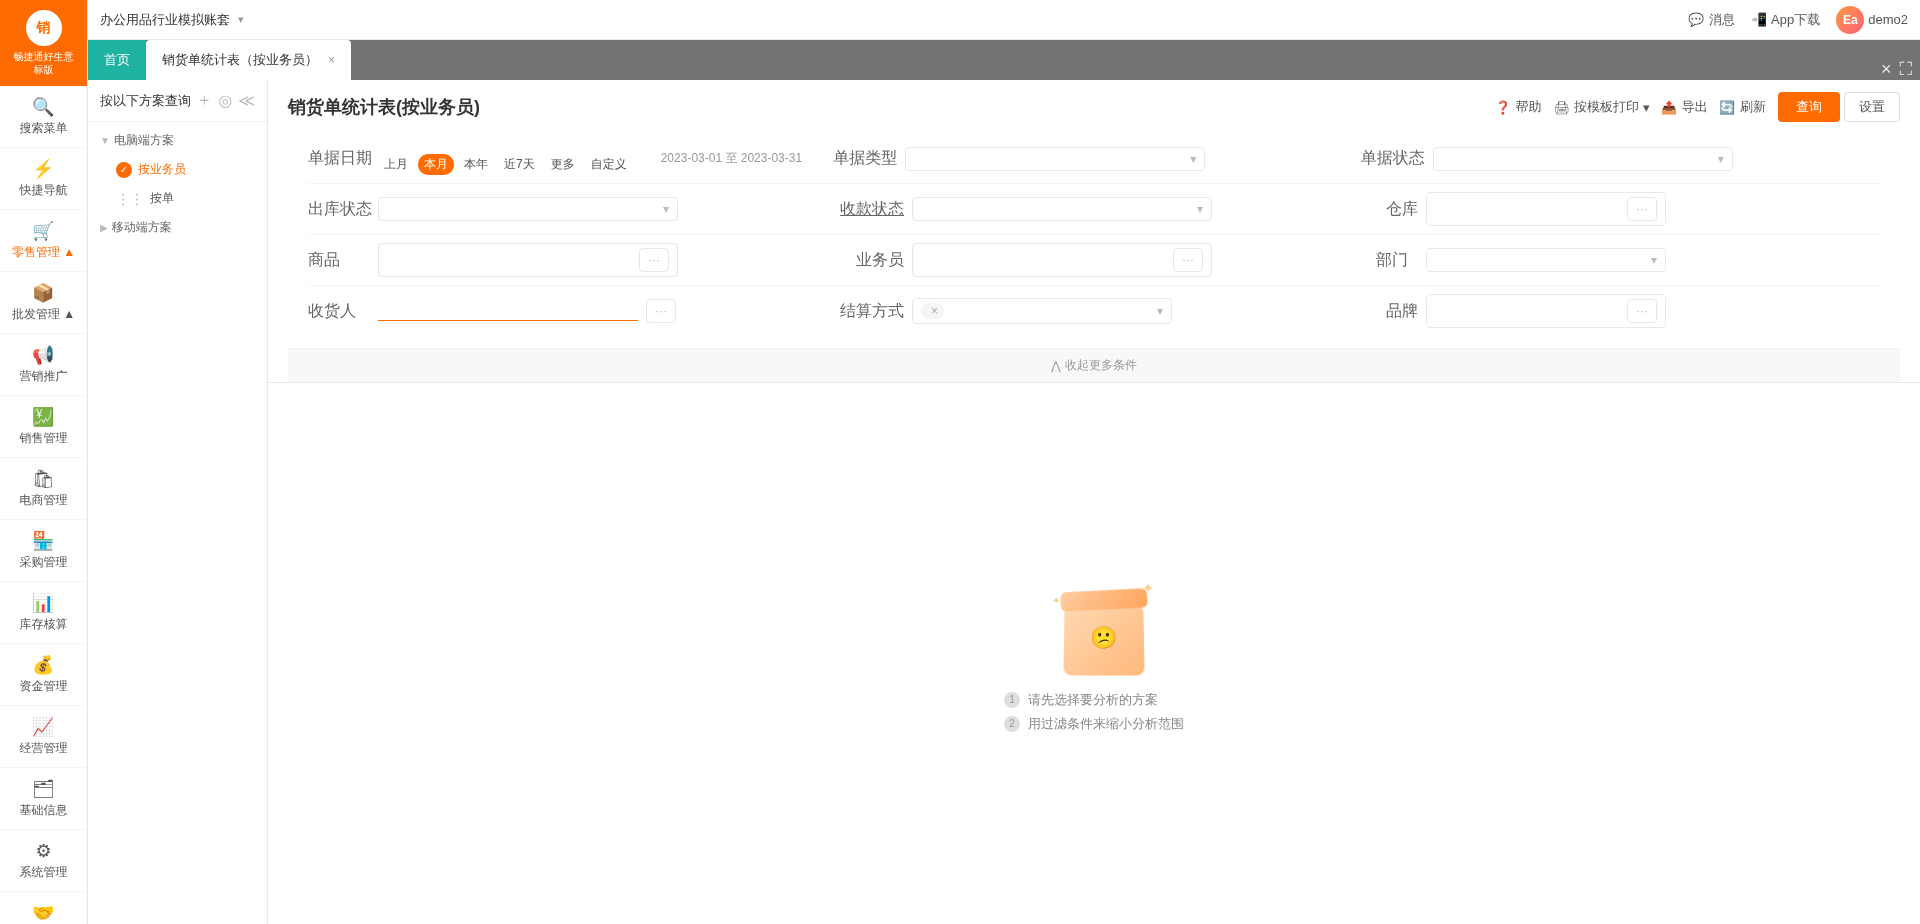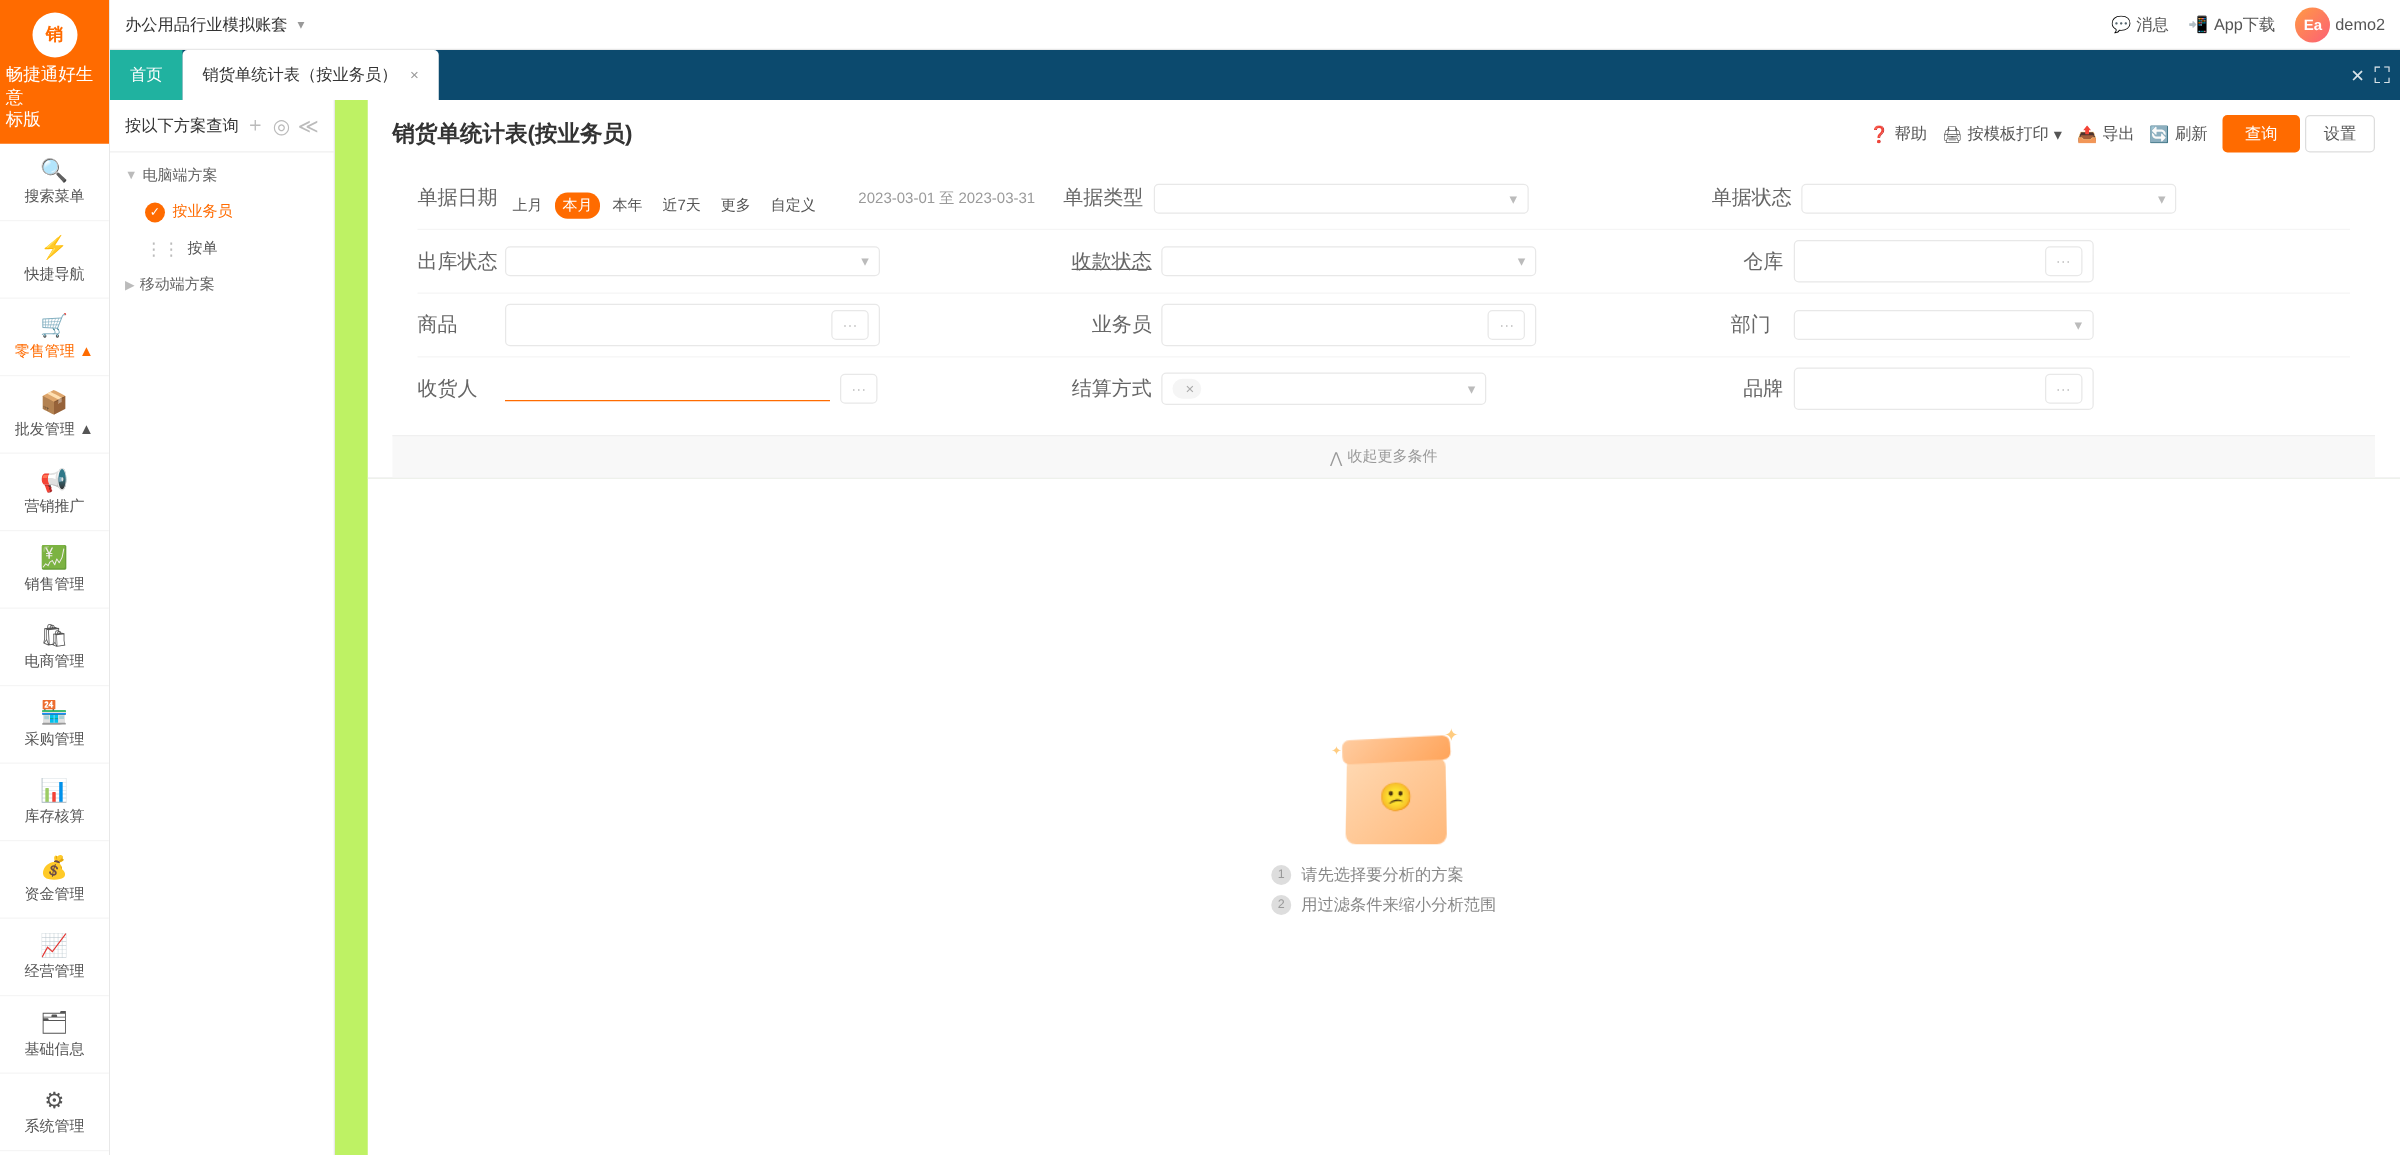--- a/index.html
+++ b/index.html
@@ -85,23 +85,23 @@
     .avatar {
       width: 28px; height: 28px; border-radius: 50%;
       background: linear-gradient(135deg, #ff9a44, #fc6076);
       display: flex; align-items: center; justify-content: center;
       color: #fff; font-size: 12px; font-weight: bold;
     }
 
     
     #tabbar {
       height: 40px;
-      background: #0c4a6e;
-      display: flex;
-      align-items: center;
+      background: #737373;
+      display: flex;
+      align-items: flex-end;
       padding: 0 0;
     }
     .tab-item {
       height: 40px;
       display: flex;
       align-items: center;
       padding: 0 16px;
       cursor: pointer;
       font-size: 13px;
       gap: 6px;
@@ -135,22 +135,21 @@
       font-size: 18px;
       cursor: pointer;
       opacity: 0.85;
     }
 
     
     #content {
       flex: 1;
       display: flex;
       overflow: hidden;
-      background: #bef264;
-      gap: 26px;
+      background: #7dd3fc;
     }
 
     
     #left-panel {
       width: 180px;
       background: #fff;
       border-right: 1px solid #e8e8e8;
       display: flex;
       flex-direction: column;
       flex-shrink: 0;
@@ -421,21 +420,21 @@
     }
   </style>
 </head>
 <body>
 
 <div id="sidebar">
   <div class="sidebar-logo">
     <div class="sidebar-logo-icon">
       <span>销</span>
     </div>
-    <span style="font-size:14px; text-align:left; line-height:1.3;">畅捷通好生意<br>标版</span>
+    <span style="font-size:10px; text-align:center; line-height:1.3;">畅捷通好生意<br>标版</span>
   </div>
   <div class="sidebar-menu-item">
     <div class="menu-icon">🔍</div>
     <div>搜索菜单</div>
   </div>
   <div class="sidebar-menu-item">
     <div class="menu-icon">⚡</div>
     <div>快捷导航</div>
   </div>
   <div class="sidebar-menu-item active">

